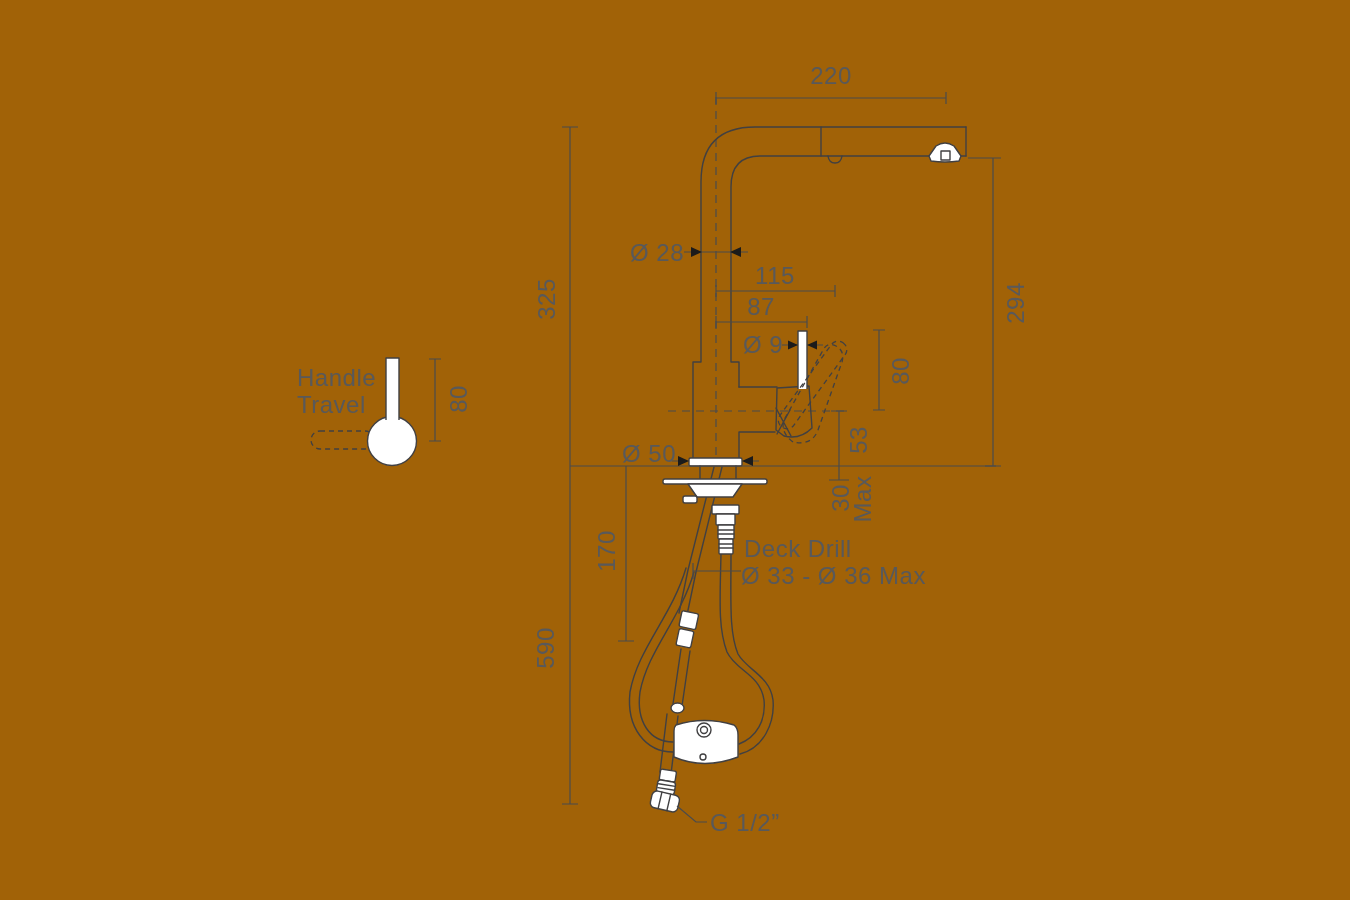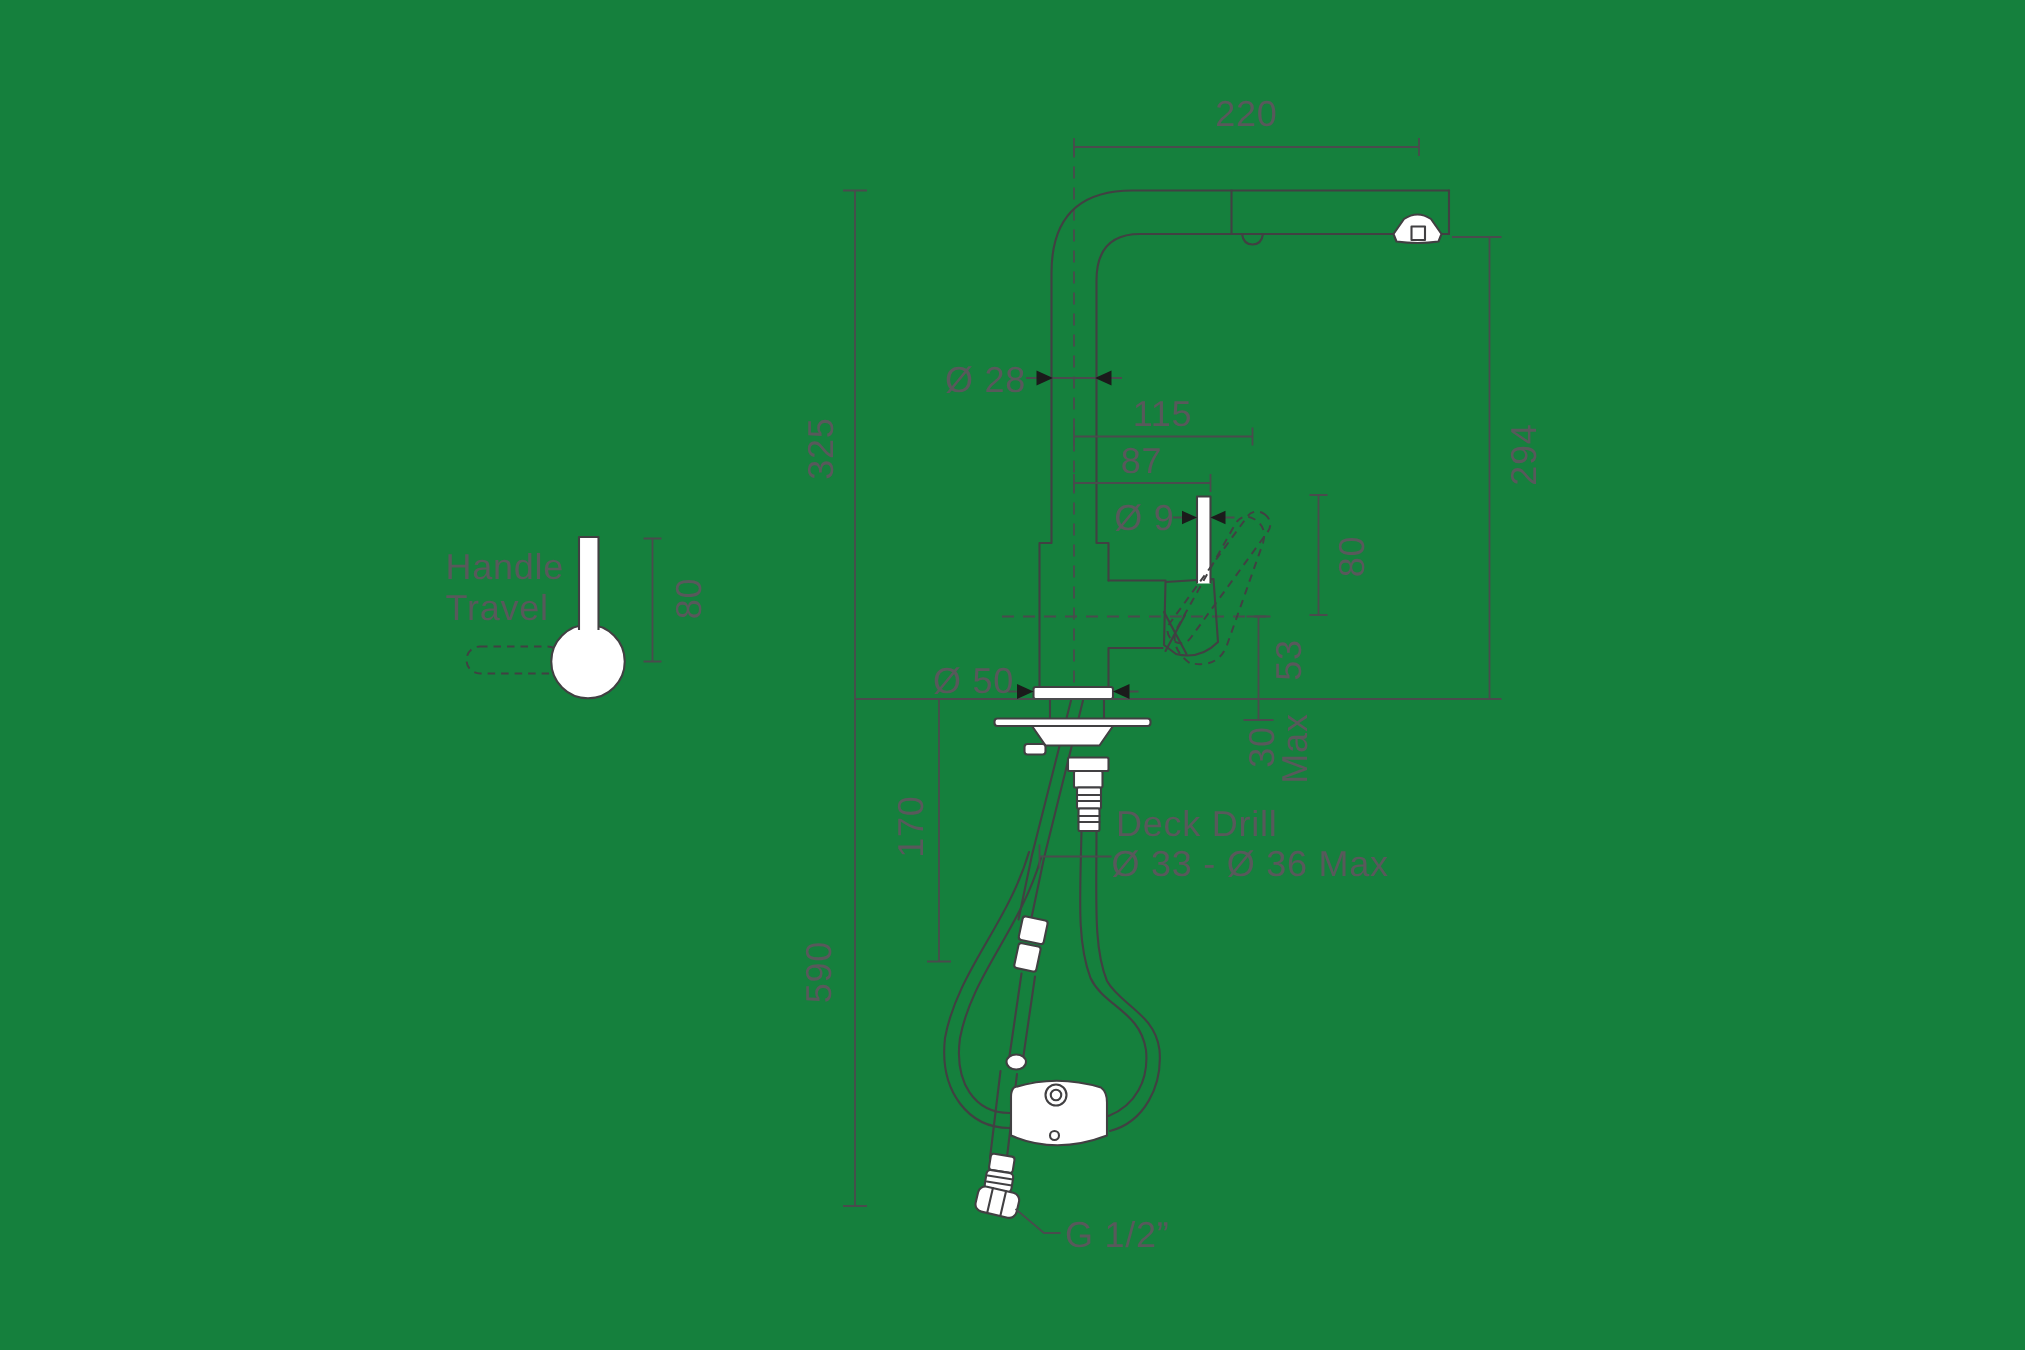--- a/index.html
+++ b/index.html
@@ -1,20 +1,20 @@
 <!DOCTYPE html>
 <html><head>
 <meta charset="utf-8">
 <style>
   html, body { margin: 0; padding: 0; background: #ffffff; }
   .canvas {
     position: relative;
     width: 1350px;
     height: 900px;
-    background: #15803d;
+    background: #a16207;
     overflow: hidden;
     font-family: "Liberation Sans", sans-serif;
   }
   svg { display: block; }
   svg text {
     font-family: "Liberation Sans", sans-serif;
     font-size: 24px;
     font-weight: 400;
     letter-spacing: 0.5px;
     fill: #58595b;

